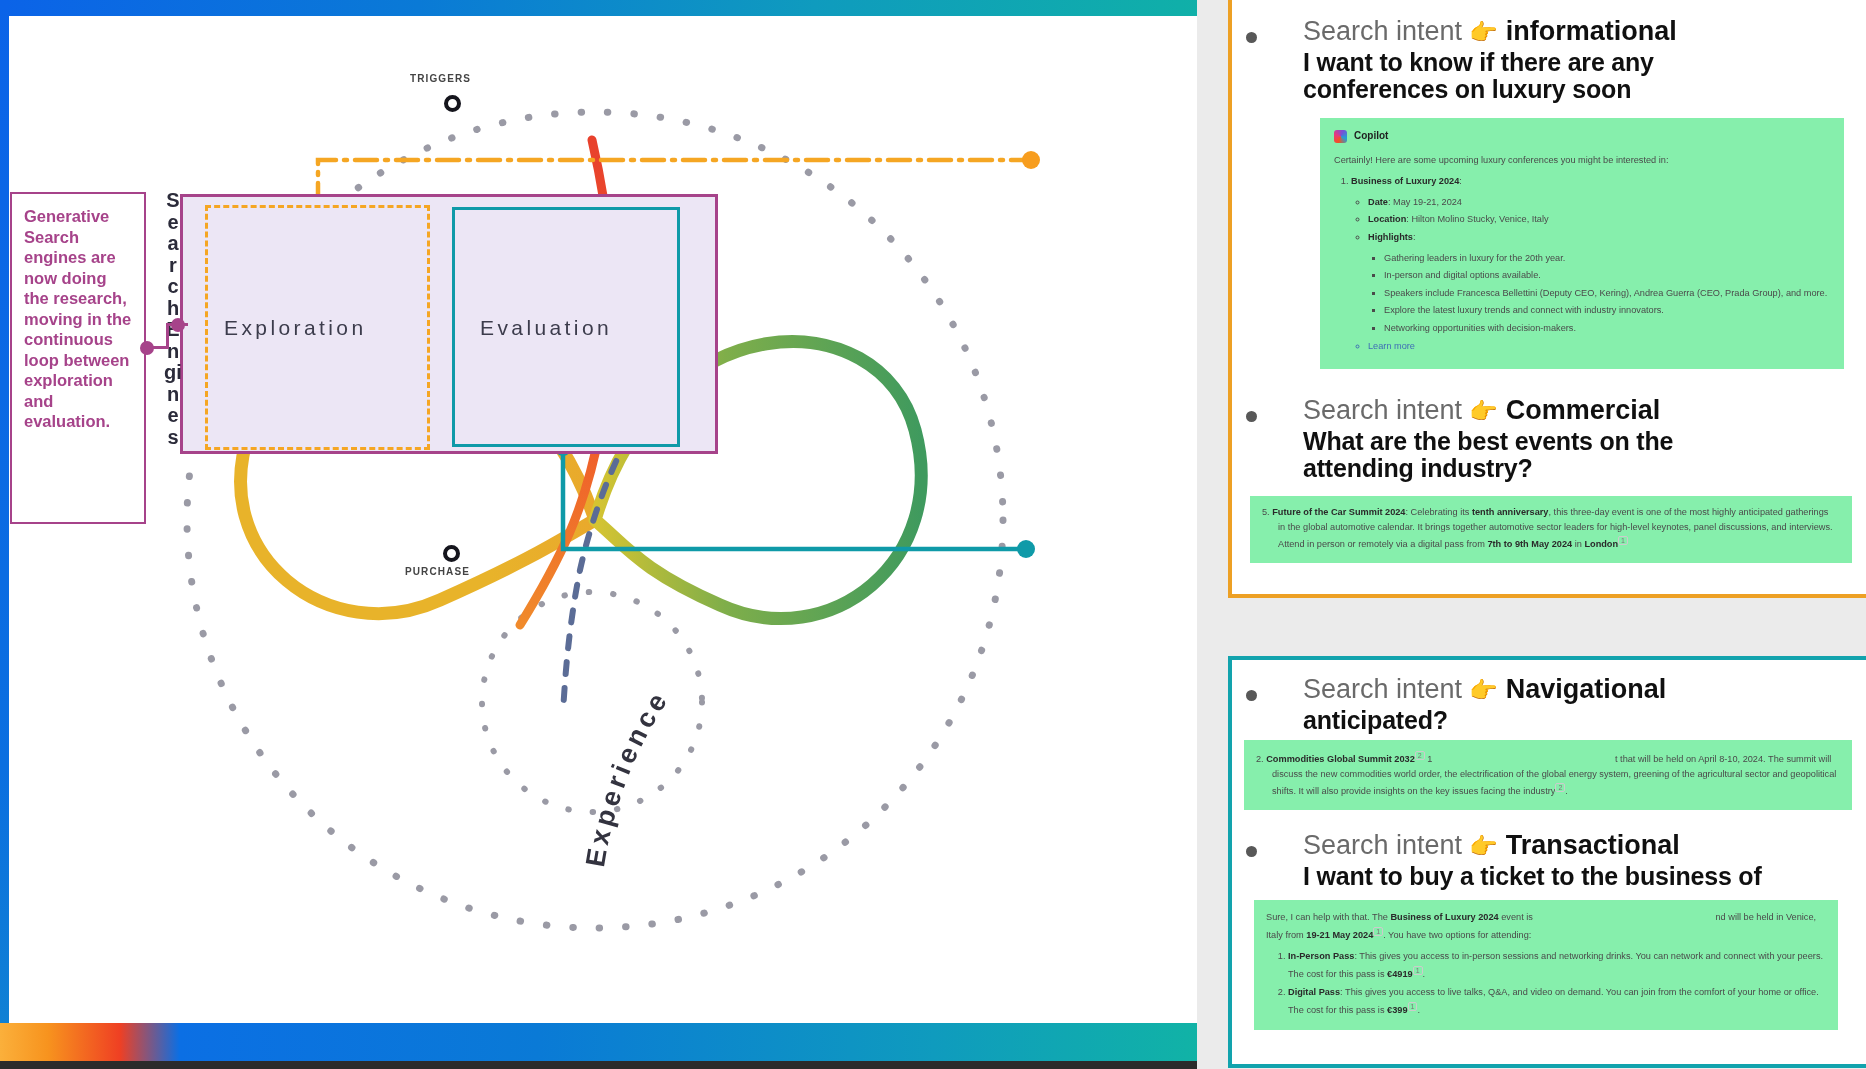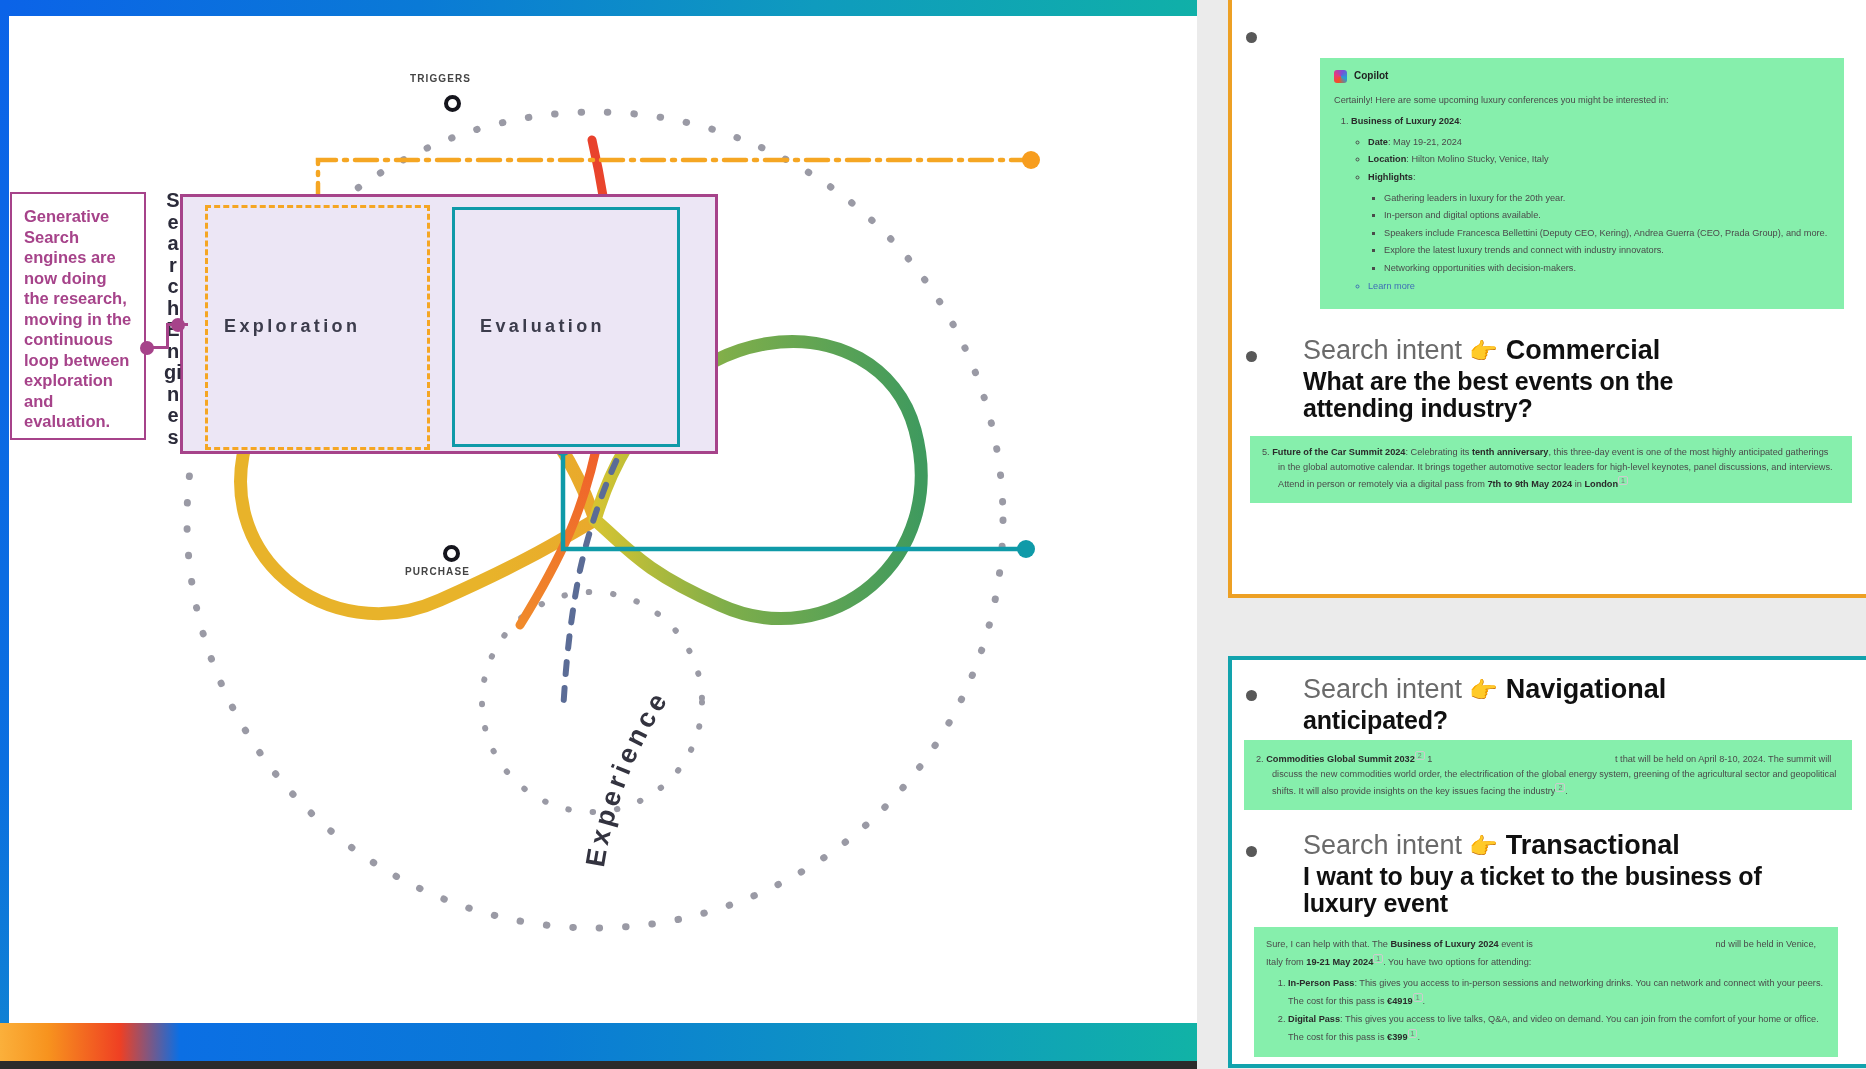--- a/index.html
+++ b/index.html
@@ -71,22 +71,22 @@
   
   .eval-rect {
     position: absolute;
     left: 452px; top: 207px;
     width: 228px; height: 240px;
     border: 3px solid #0f9aa8;
   }
 
   .loop-label {
     position: absolute;
-    font-size: 18px;
-    font-weight: 700;
+    font-size: 21px;
+    font-weight: 400;
     letter-spacing: 3.4px;
     color: #3c3c4c;
     white-space: nowrap;
   }
 
   .cap-label {
     position: absolute;
     font-size: 10px;
     font-weight: 600;
     letter-spacing: 1.1px;
@@ -99,21 +99,21 @@
     width: 17px; height: 17px;
     border-radius: 50%;
     border: 4px solid #15151d;
     background: #fff;
   }
 
   
   .callout {
     position: absolute;
     left: 10px; top: 192px;
-    width: 136px; height: 248px;
+    width: 136px; height: 332px;
     border: 2.5px solid #a6438a;
     background: #fff;
     padding: 12px 10px 10px 12px;
   }
   .callout-text {
     font-size: 16.5px;
     font-weight: 700;
     line-height: 20.5px;
     color: #a6438a;
   }
@@ -300,20 +300,29 @@
 
   <div class="botbar"></div>
   <div class="botbar-dark"></div>
 </div>
 
 <div class="panel" id="panel-orange">
 
   <div class="intent-block" style="padding-top:14px;">
     <div class="intent-head">
       <div class="bullet-dot"></div>
+      <div class="intent-lines">
+        <div class="intent-line1">
+          <span>Search intent</span>
+          <span class="pointer-emoji">👉</span>
+          <b>informational</b>
+        </div>
+        <div class="intent-q">I want to know if there are any</div>
+        <div class="intent-q">conferences on luxury soon</div>
+      </div>
     </div>
   </div>
 
   <div class="answer-card" style="margin:15px 22px 0 88px; padding:11px 14px 13px 14px;">
     <div class="copilot-head">
       <span class="copilot-logo"></span>
       <span>Copilot</span>
     </div>
     <div class="copilot-body">
       <div>Certainly! Here are some upcoming luxury conferences you might be interested in:</div>
@@ -395,21 +404,20 @@
   <div class="intent-block" style="padding-top:18px;">
     <div class="intent-head">
       <div class="bullet-dot"></div>
       <div class="intent-lines">
         <div class="intent-line1">
           <span>Search intent</span>
           <span class="pointer-emoji">👉</span>
           <b>Transactional</b>
         </div>
         <div class="intent-q">I want to buy a ticket to the business of</div>
-        <div class="intent-q">luxury event</div>
       </div>
     </div>
   </div>
 
   <div class="answer-card" style="margin:10px 28px 0 22px; padding:10px 14px 12px 12px;">
     <div>
       <span>Sure, I can help with that. The </span><b>Business of Luxury 2024</b><span> event is</span>
       <span class="gap-span"></span><span>nd will be held in Venice, Italy from </span><b>19-21 May 2024</b><span class="ref">1</span><span>. You have two options for attending:</span>
     </div>
     <ol style="margin:7px 0 0 0; padding-left:22px;">

